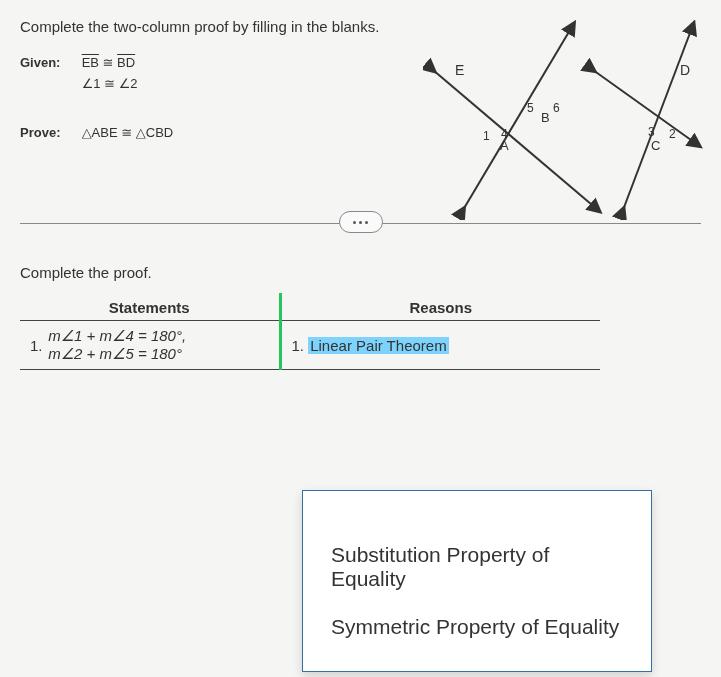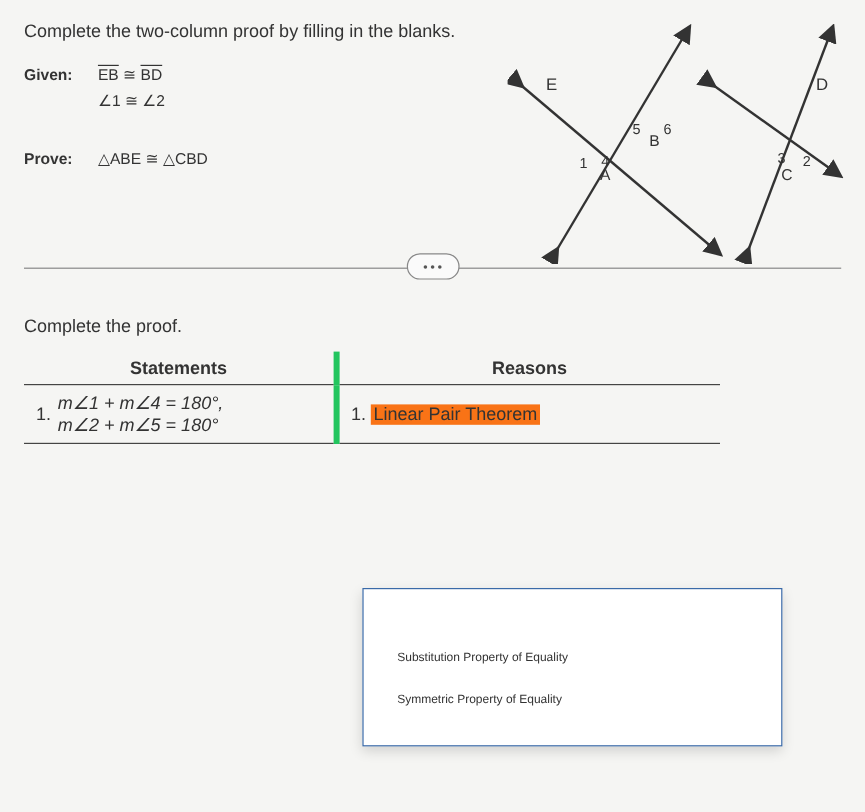--- a/index.html
+++ b/index.html
@@ -38,25 +38,25 @@
     .complete-proof { margin-top: 40px; font-size: 15px; }
     .proof-table { margin-top: 12px; border-collapse: collapse; }
     .proof-table th {
       font-weight: bold; text-align: center; padding: 6px 10px 4px;
       border-bottom: 1px solid #444; font-size: 15px;
     }
     .proof-table td {
       padding: 6px 10px; font-size: 15px; vertical-align: middle;
       border-bottom: 1px solid #444;
     }
-    .st-col { width: 260px; border-right: 5px solid #22c55e; }
+    .st-col { width: 260px; border-right: 3px solid #22c55e; }
     .rs-col { width: 320px; }
     .num { display:inline-block; width:14px; vertical-align: middle; }
     .lines { display:inline-block; vertical-align: middle; font-style: italic; }
-    .hl { background: #f97316; padding: 0 2px; }
+    .hl { background: #7dd3fc; padding: 0 2px; }
     .dropdown-field {
       display: inline-block; width: 250px; height: 24px;
       border: 1px solid #3a6aa8; background: #fff; position: relative;
       vertical-align: middle;
     }
     .dropdown-arrow {
       position: absolute; right: 0; top: 0; width: 22px; height: 22px;
       border: 1px solid #888; background: linear-gradient(#fdfdfd,#e6e6e6);
       display: flex; align-items: center; justify-content: center;
     }
@@ -68,21 +68,21 @@
       position: absolute;
       left: 302px;
       top: 490px;
       width: 350px;
       background: #fff;
       border: 1px solid #3a6aa8;
       box-shadow: 0 4px 10px rgba(0,0,0,.15);
       padding: 40px 0 20px;
     }
     .dropdown-menu .opt {
-      padding: 12px 28px; font-size: 10px; color: #333; cursor: pointer;
+      padding: 12px 28px; font-size: 21px; color: #333; cursor: pointer;
     }
   </style>
 </head>
 <body>
 
 <div class="instruction">Complete the two-column proof by filling in the blanks.</div>
 
 <div class="given-prove">
   <div>
     <span class="label">Given:</span>

